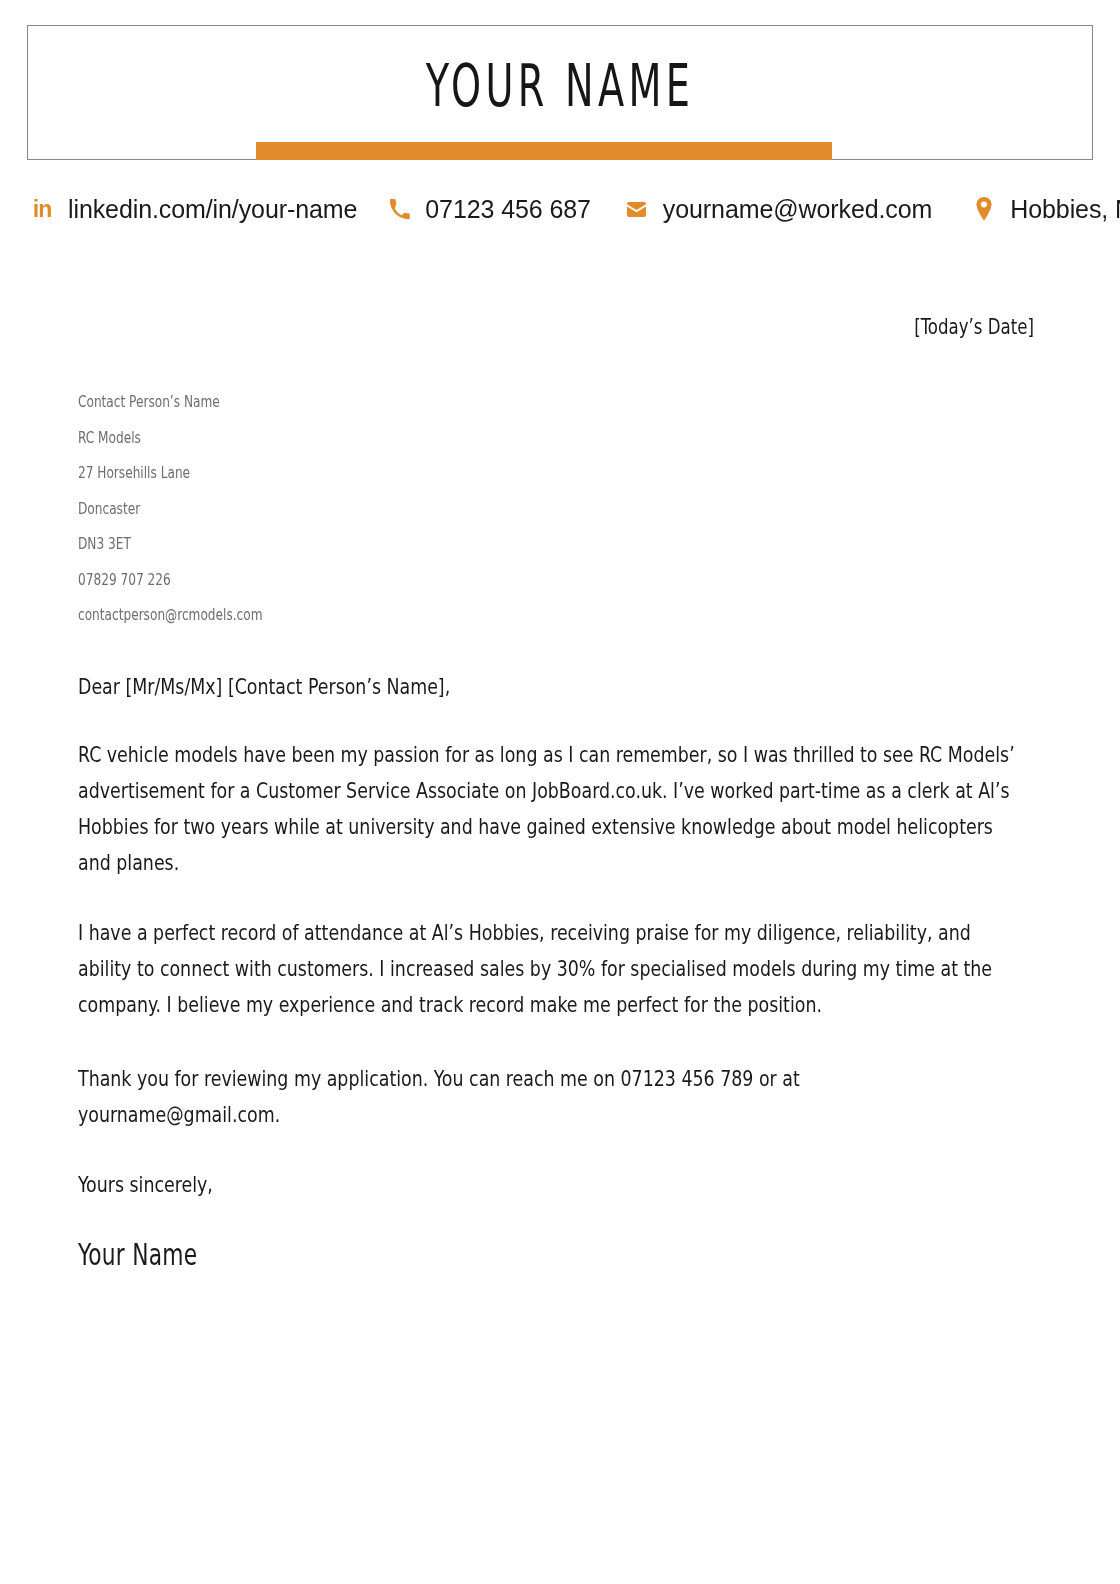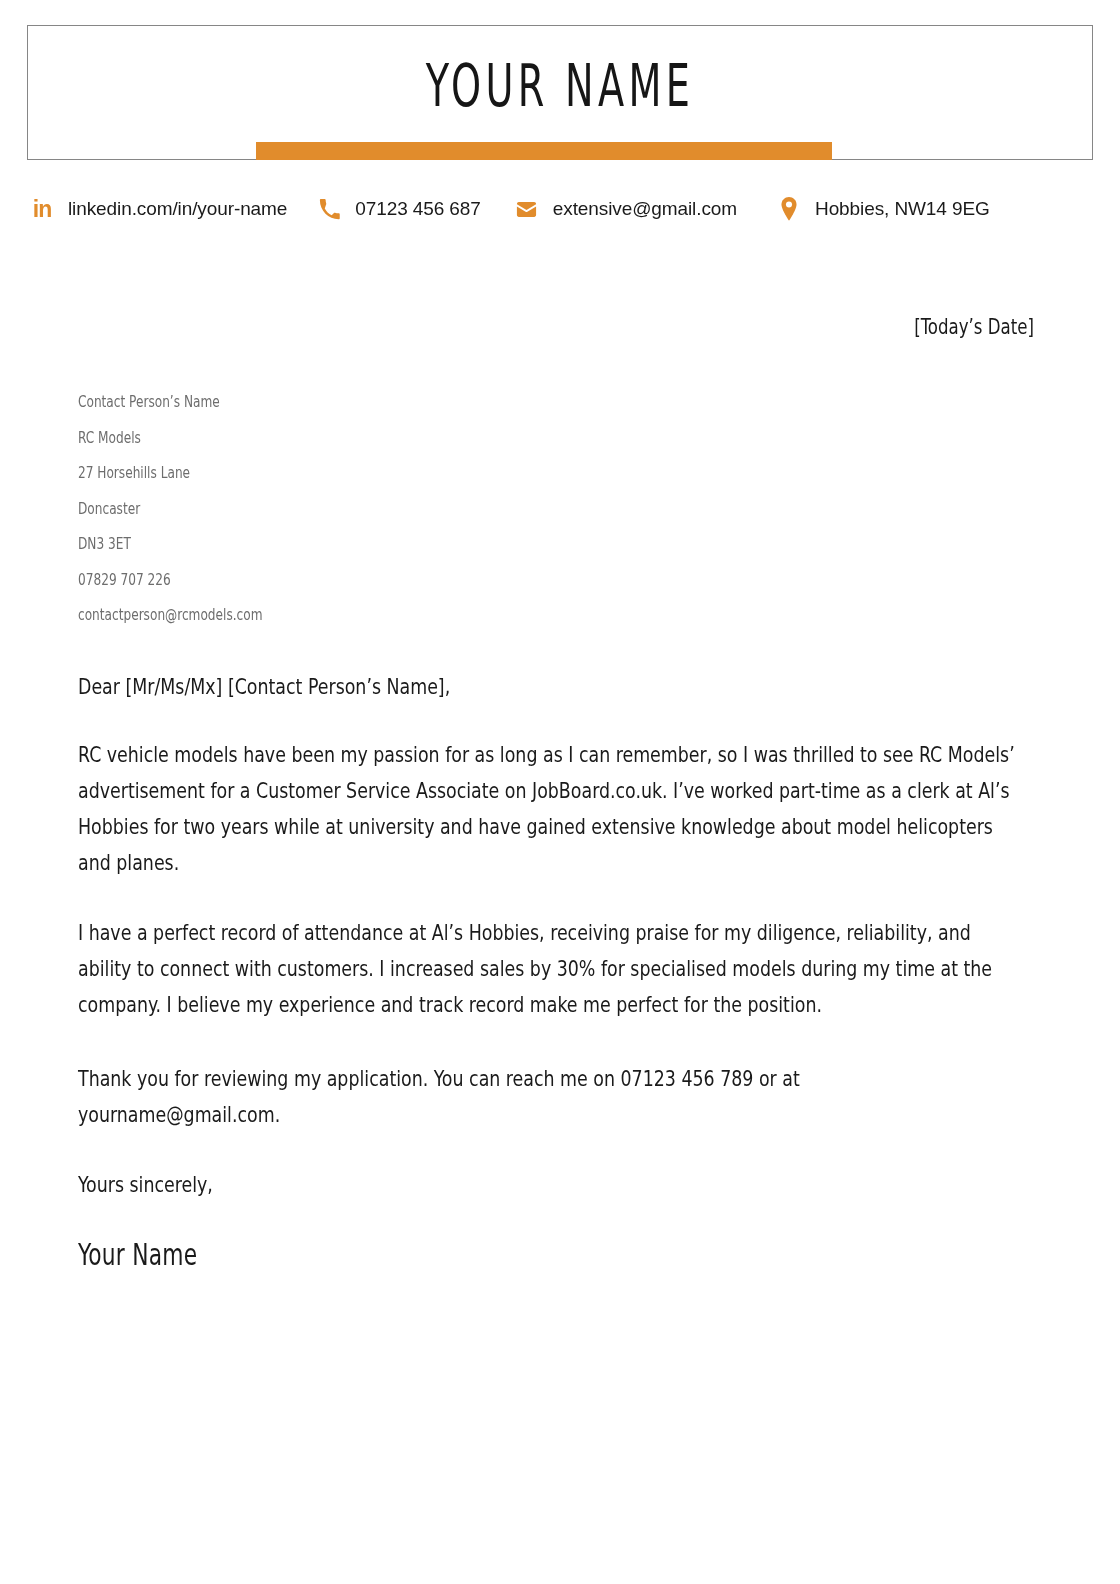--- a/index.html
+++ b/index.html
@@ -79,21 +79,21 @@
     align-items: center;
     justify-content: center;
     width: 24px;
     height: 24px;
     flex: 0 0 24px;
     color: #E18C2C;
   }
   .contact-item .ico svg { display: block; }
   .contact-text {
     font-family: "Liberation Sans", sans-serif;
-    font-size: 19px;
+    font-size: 25px;
     color: #1a1a1a;
     letter-spacing: -0.1px;
   }
   .gap-a { width: 14px; flex: 0 0 14px; }
   .sep-1 { width: 30px; flex: 0 0 30px; }
   .sep-2 { width: 34px; flex: 0 0 34px; }
   .sep-3 { width: 40px; flex: 0 0 40px; }
 
   .li-mark {
     font-family: "Liberation Sans", sans-serif;
@@ -219,21 +219,21 @@
     <span class="sep-2"></span>
 
     <div class="contact-item">
       <span class="ico">
         <svg width="23" height="23" viewBox="0 0 24 24" fill="#E18C2C" aria-hidden="true">
           <path d="M2 6.2c0-1.1.9-2 2-2h16c1.1 0 2 .9 2 2v.3l-10 5.9L2 6.5v-.3z"></path>
           <path d="M2 8.9v8.9c0 1.1.9 2 2 2h16c1.1 0 2-.9 2-2V8.9l-9.5 5.6c-.3.2-.7.2-1 0L2 8.9z"></path>
         </svg>
       </span>
       <span class="gap-a"></span>
-      <span class="contact-text">extensive@gmail.com</span>
+      <span class="contact-text">yourname@worked.com</span>
     </div>
 
     <span class="sep-3"></span>
 
     <div class="contact-item">
       <span class="ico">
         <svg width="20" height="24" viewBox="0 0 24 30" fill="#E18C2C" aria-hidden="true">
           <path d="M12 0C6.8 0 2.6 4.2 2.6 9.4c0 6.9 9.4 20.2 9.4 20.2s9.4-13.3 9.4-20.2C21.4 4.2 17.2 0 12 0z"></path>
           <circle cx="12" cy="9.4" r="3.8" fill="#ffffff"></circle>
         </svg>

